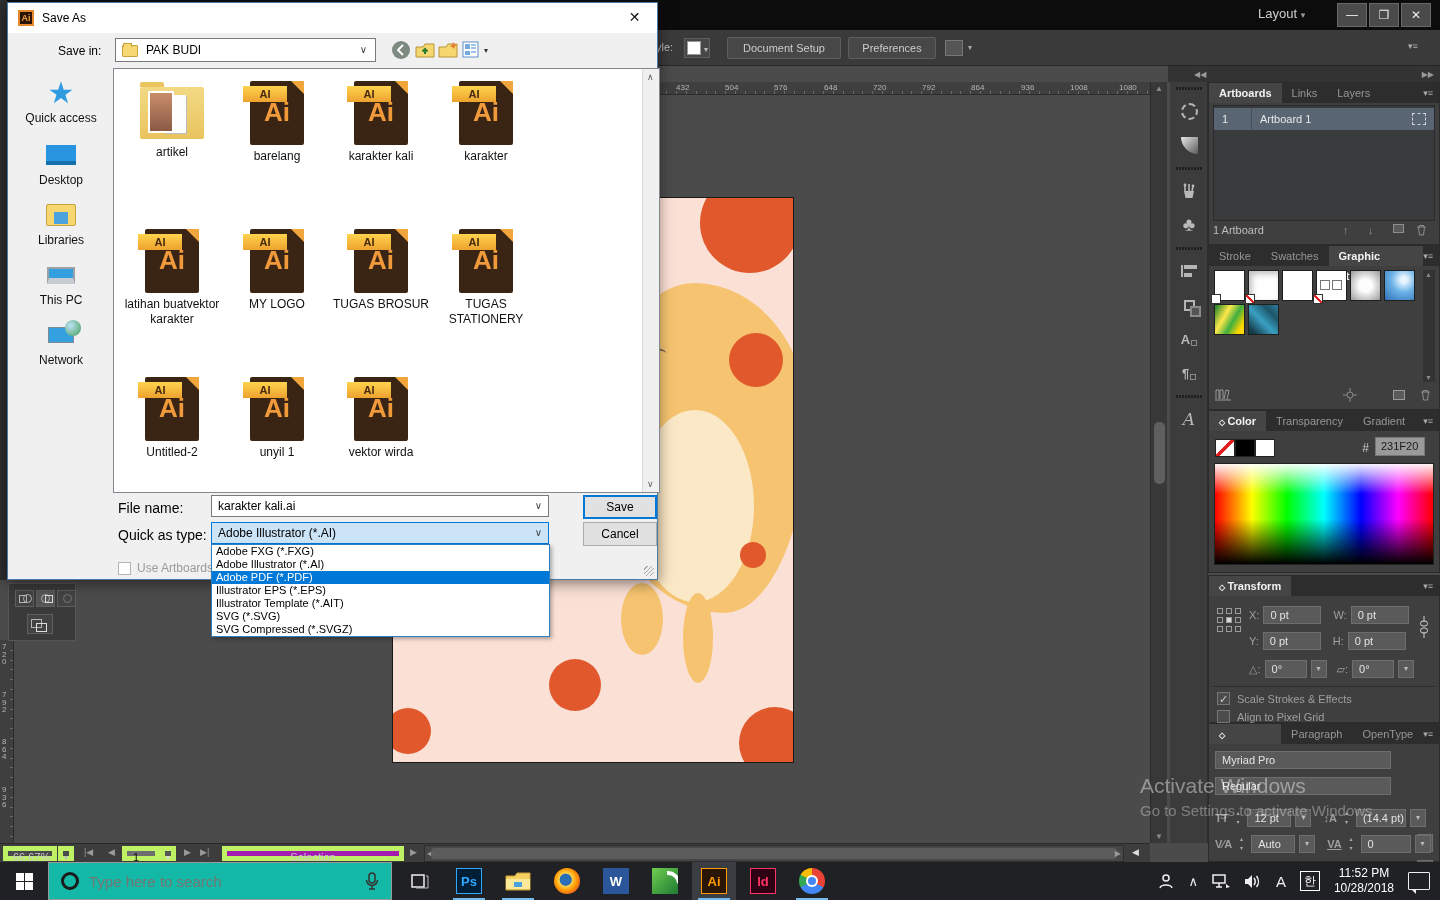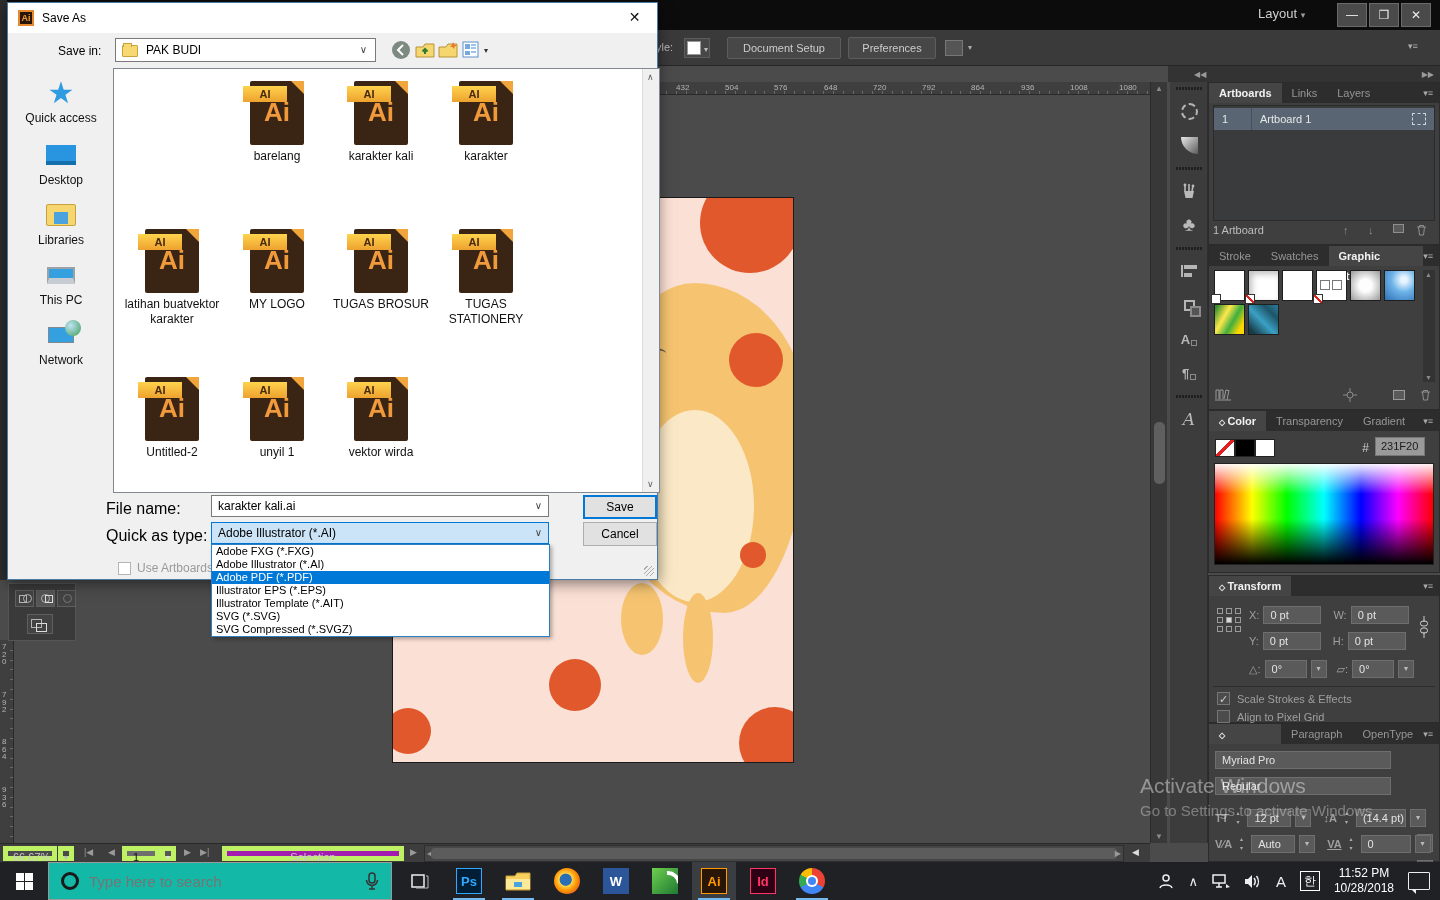--- a/index.html
+++ b/index.html
@@ -147,21 +147,21 @@
   .tile .lbl { margin-top:4px; font-size:12px; color:#111; line-height:15px; }
   .ai-file { position:relative; width:54px; height:64px; margin:0 auto; background:#3a2414; border-radius:2px; }
   .ai-file .fold { position:absolute; top:0; right:0; width:0; height:0; border-left:13px solid transparent; border-top:13px solid #f0a63c; }
   .ai-file .big { position:absolute; left:0; top:16px; width:100%; text-align:center; color:#f09a3c; font-size:26px; font-weight:bold; }
   .ai-tab { position:absolute; top:5px; left:-7px; width:44px; height:16px; background:linear-gradient(#ffd34d,#eda22f);
     color:#46290f; font-weight:bold; font-size:11px; text-align:center; line-height:16px; z-index:2; }
   .folder-big { position:relative; width:64px; height:52px; margin:6px auto 6px auto; background:linear-gradient(#f3d984,#e9c45f); border-radius:2px; }
   .folder-big:before { content:""; position:absolute; left:0; top:-5px; width:24px; height:5px; background:#e9c45f; border-radius:2px 2px 0 0; }
   .folder-big .photo { position:absolute; left:8px; top:4px; width:26px; height:42px; background:linear-gradient(#c98d6b,#8a5a46); border:2px solid #fff; box-shadow:14px 2px 0 -2px #fdfdfd, 15px 3px 0 -2px #bbb; }
   #fn-row, #st-row { position:absolute; left:0; width:100%; }
-  .dlg-label { position:absolute; left:98px; font-size:16px; }
+  .dlg-label { position:absolute; left:110px; font-size:14px; }
   .combo { position:absolute; left:203px; width:338px; height:22px; background:#fff; border:1px solid #7a7a7a; line-height:20px; padding-left:6px; }
   .combo .chv { position:absolute; right:6px; top:0; color:#444; font-size:10px; }
   .btn { position:absolute; left:575px; width:74px; height:24px; background:#e1e1e1; border:1px solid #adadad;
     text-align:center; line-height:22px; font-size:12px; }
   #save-btn { border:2px solid #0078d7; line-height:20px; }
   #dd-list { position:absolute; left:203px; top:541px; width:339px; background:#fff; border:1px solid #2d7fc1;
     box-shadow:2px 2px 4px rgba(0,0,0,.3); z-index:60; }
   .dd-item { height:13px; line-height:13px; font-size:11px; padding-left:4px; color:#000; }
   .dd-item.sel { background:#0078d7; color:#fff; }
   #use-art { position:absolute; left:110px; top:558px; color:#9a9a9a; display:flex; gap:6px; align-items:center; }
@@ -576,20 +576,26 @@
             <span style="position:relative;width:26px;height:16px;background:#35a0e0;border:1px solid #7d8a92;display:block;">
               <i style="position:absolute;right:-8px;top:-8px;width:16px;height:16px;border-radius:50%;background:radial-gradient(circle at 35% 35%,#bfe3f7,#3f9e57);display:block;"></i>
             </span>
           </div>
         <div>Network</div>
       </div>
     </div>
 
     <div id="filearea">
 
+      <div class="tile" style="left:7px;top:12px;">
+        <div class="folder-big">
+            <span class="photo"></span>
+          </div>
+        <div class="lbl">artikel</div>
+      </div>
       <div class="tile" style="left:112px;top:12px;">
         <div class="ai-file">
             <span class="ai-tab">AI</span>
             <span class="fold"></span>
             <span class="big">Ai</span>
           </div>
         <div class="lbl">barelang</div>
       </div>
       <div class="tile" style="left:216px;top:12px;">
         <div class="ai-file">

